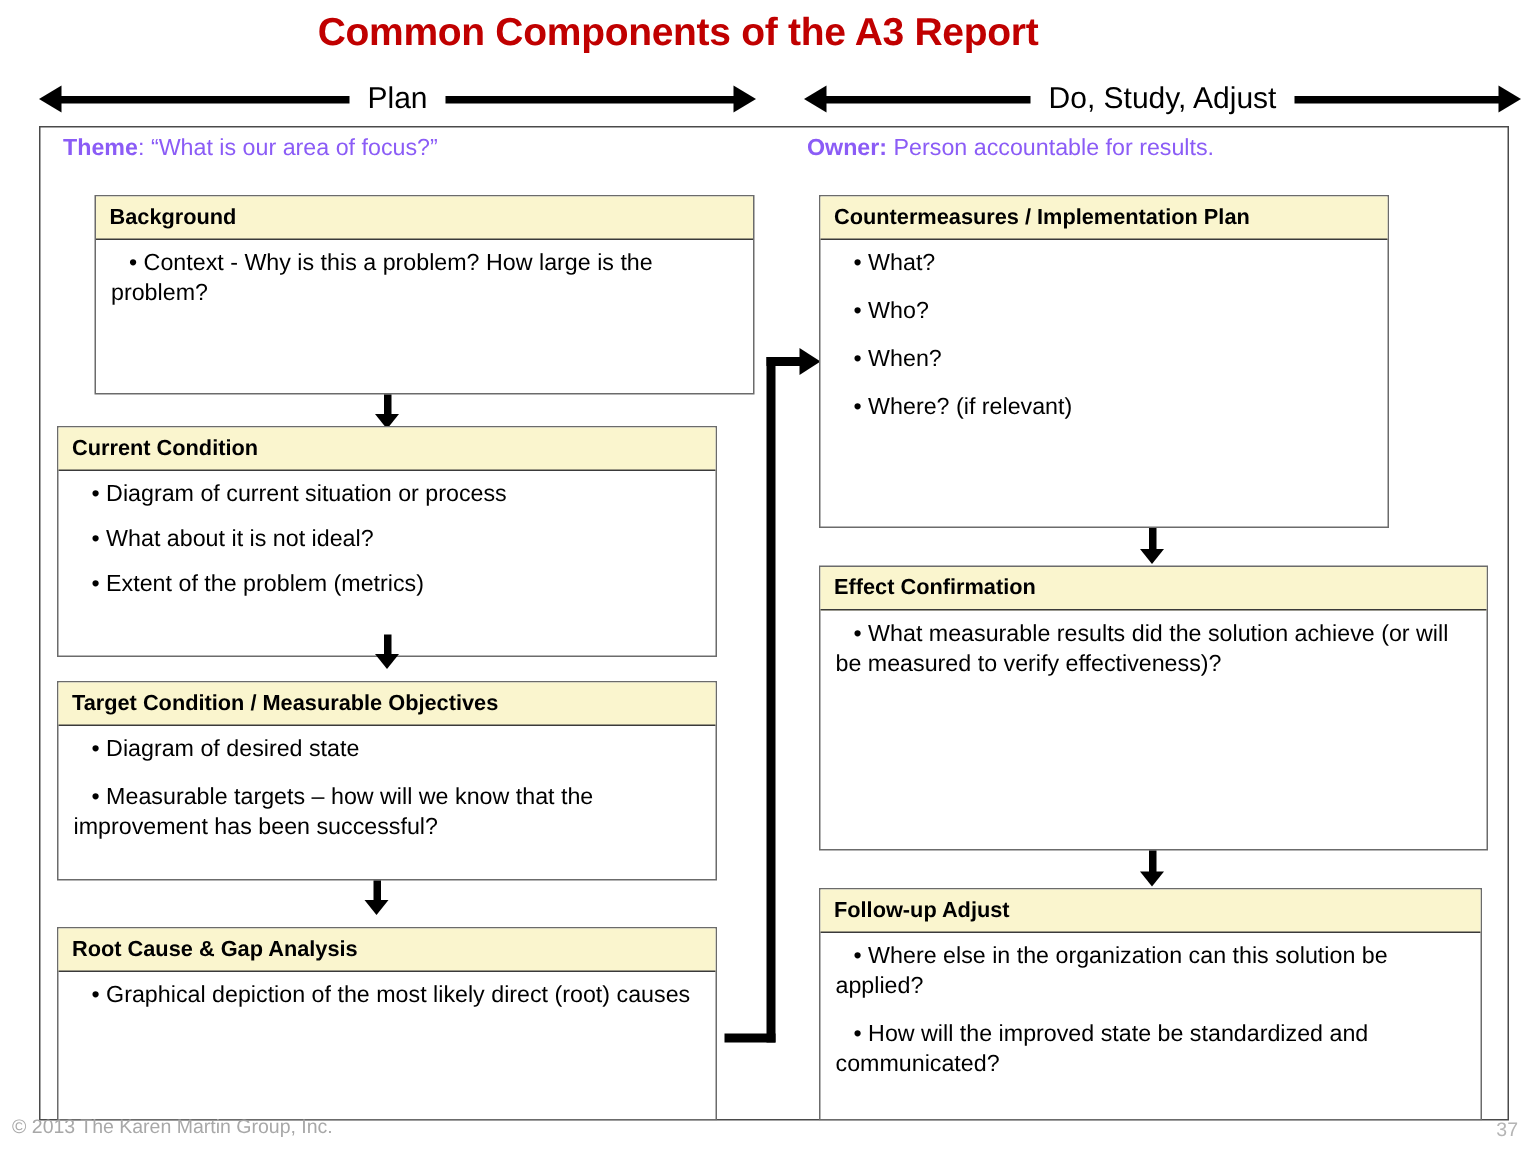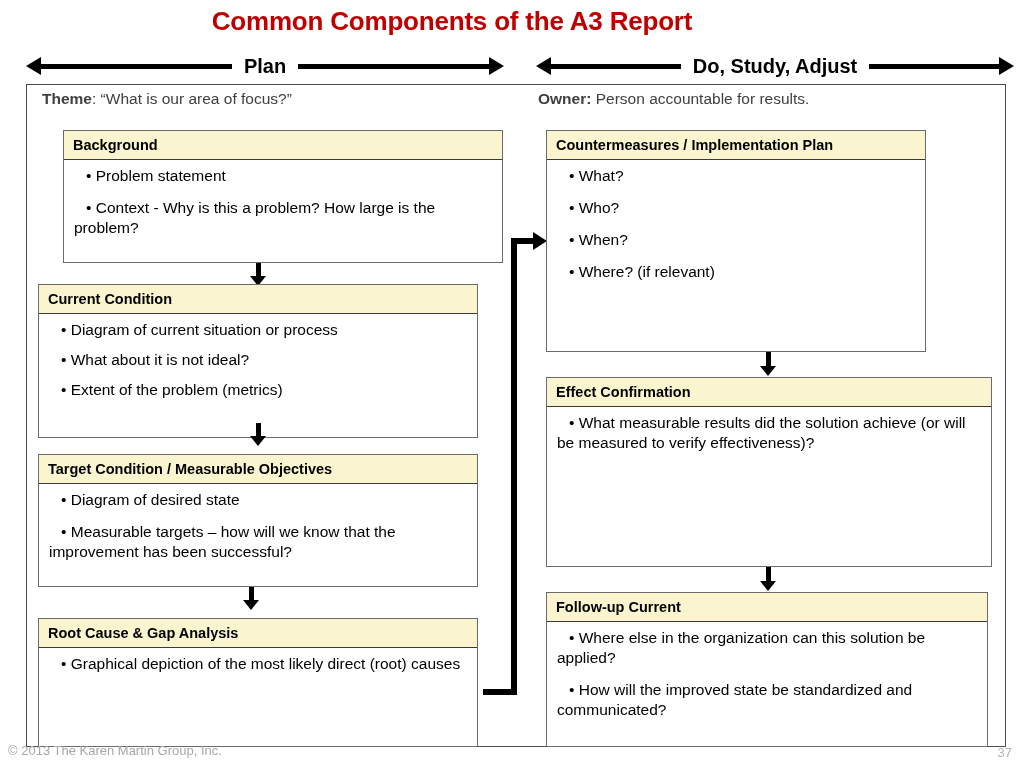--- a/index.html
+++ b/index.html
@@ -41,21 +41,21 @@
   .phase-right { left: 536px; width: 478px; }
 
   .phase-row {
     display: flex;
     align-items: center;
     height: 28px;
     width: 100%;
   }
   .phase-label {
     font-size: 20px;
-    font-weight: bold;
+    font-weight: normal;
     color: #000;
     white-space: nowrap;
     padding: 0 12px;
     line-height: 1;
   }
 
   
   .arrow-seg { flex: 1 1 auto; height: 18px; position: relative; }
   .arrow-seg .shaft {
     position: absolute;
@@ -84,21 +84,21 @@
     width: 980px; height: 663px;
     border: 1.5px solid #4a4a4a;
     background: #fff;
   }
 
   
   .meta-line {
     position: absolute;
     top: 90px;
     font-size: 15.5px;
-    color: #404040;
+    color: #8b5cf6;
     white-space: nowrap;
   }
   .meta-theme { left: 42px; }
   .meta-owner { left: 538px; }
   .meta-line .lbl { font-weight: bold; }
   .meta-line .val { font-weight: normal; }
 
   
   .sec {
     position: absolute;
@@ -216,21 +216,20 @@
     <span class="lbl">Theme</span><span class="val">:  </span><span class="val">“What is our area of focus?”</span>
   </div>
 
   <div class="meta-line meta-owner">
     <span class="lbl">Owner:</span><span class="val">  </span><span class="val">Person accountable for results.</span>
   </div>
 
   <div class="sec" style="left:38px; top:130px; width:440px; height:133px;margin-left:25px;">
     <div class="sec-head">Background</div>
     <div class="sec-body">
-      <div class="bullet">• Problem statement</div>
       <div class="bullet">• Context - Why is this a problem? How large is the problem?</div>
     </div>
   </div>
 
   <div class="down-arrow" style="left:250px; top:263px; height:23px;">
     <div class="stem" style="height:14px;"></div>
     <div class="tip" style="top:13px;"></div>
   </div>
 
   <div class="sec" style="left:38px; top:284px; width:440px; height:154px;">
@@ -299,21 +298,21 @@
       <div class="bullet">• What measurable results did the solution achieve (or will be measured to verify effectiveness)?</div>
     </div>
   </div>
 
   <div class="down-arrow" style="left:760px; top:567px; height:24px;">
     <div class="stem" style="height:15px;"></div>
     <div class="tip" style="top:14px;"></div>
   </div>
 
   <div class="sec" style="left:546px; top:592px; width:442px; height:155px;">
-    <div class="sec-head">Follow-up Current</div>
+    <div class="sec-head">Follow-up Adjust</div>
     <div class="sec-body">
       <div class="bullet">• Where else in the organization can this solution be applied?</div>
       <div class="bullet">• How will the improved state be standardized and communicated?</div>
     </div>
   </div>
 
   <div class="footer-copy">© 2013 The Karen Martin Group, Inc.</div>
   <div class="footer-page">37</div>
 
 </div>

